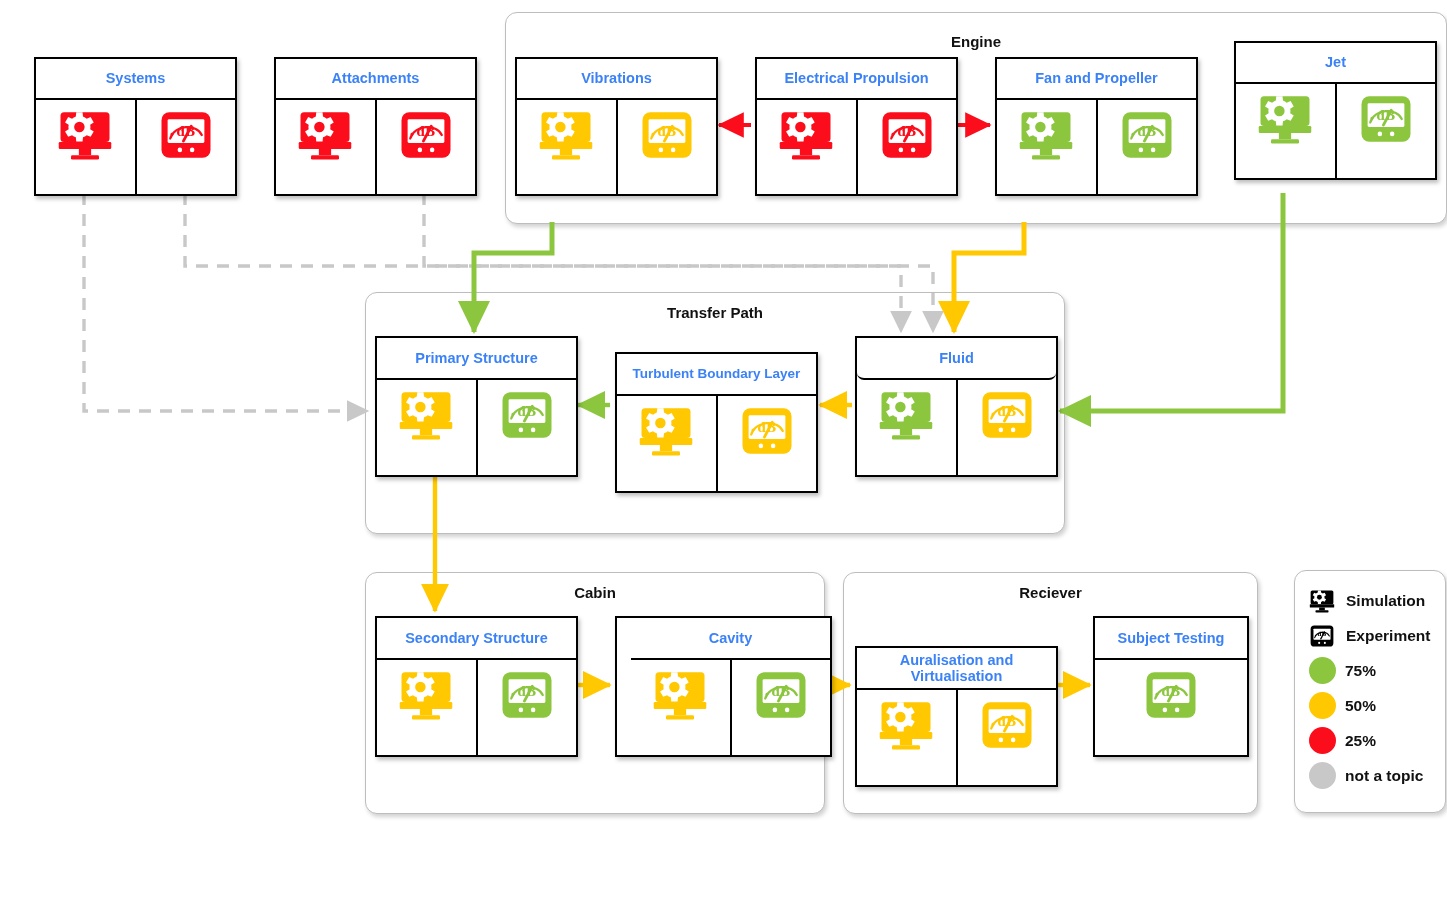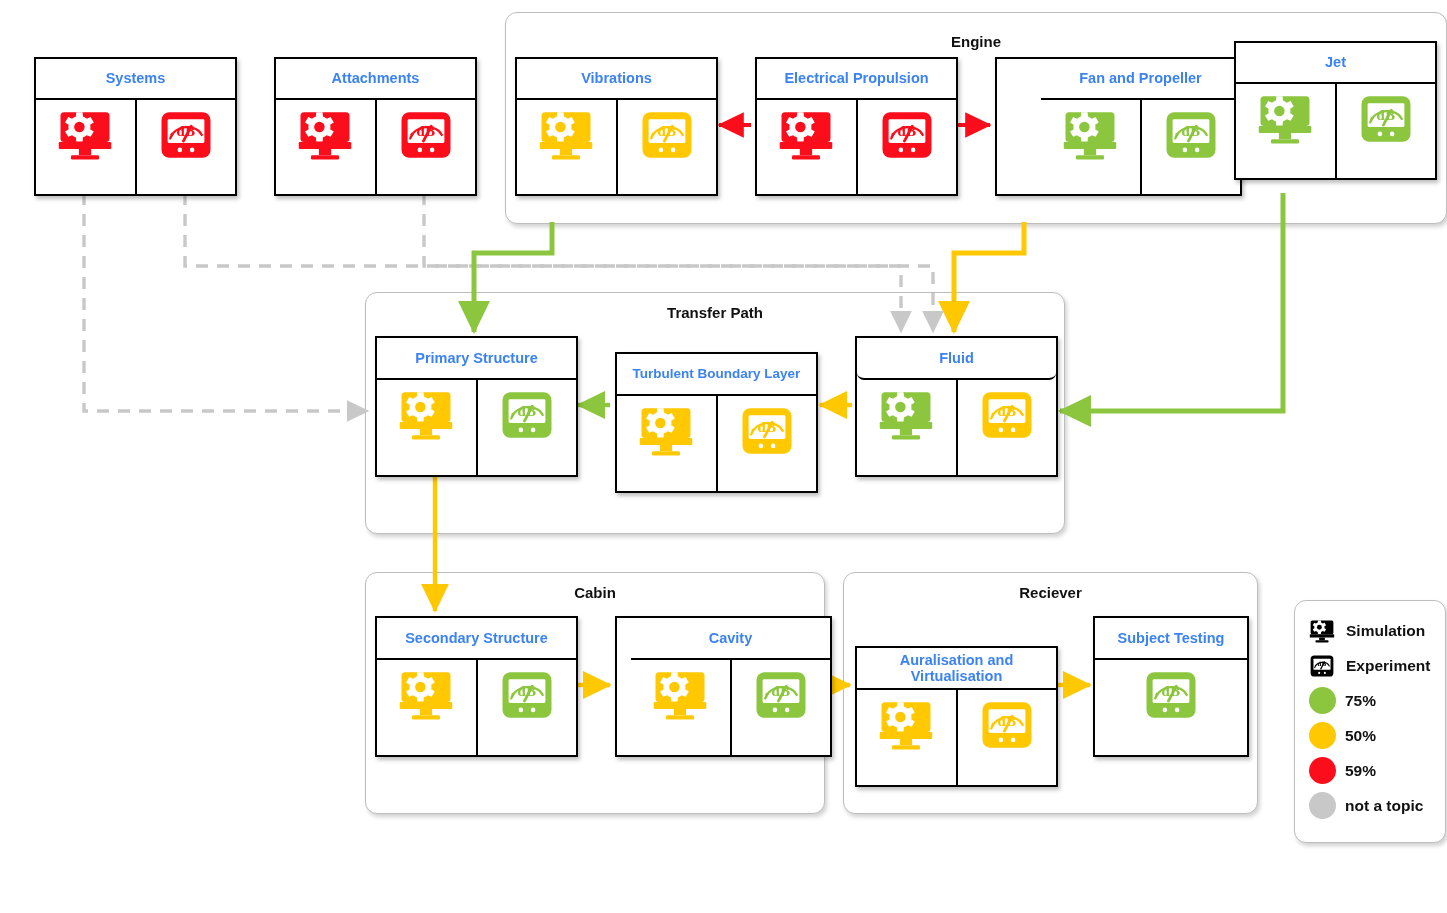--- a/index.html
+++ b/index.html
@@ -195,21 +195,21 @@
               <path d="M38 22 L29 39" stroke="#FC0D1B" stroke-width="3.2" stroke-linecap="round"></path>
               <circle cx="16" cy="31" r="1.7" fill="#FC0D1B"></circle>
               <text x="32" y="33" font-family="DejaVu Serif, serif" font-size="14" font-weight="bold" fill="#FC0D1B" text-anchor="middle">dB</text>
               <circle cx="25" cy="49" r="2.6" fill="#fff"></circle>
               <circle cx="39" cy="49" r="2.6" fill="#fff"></circle>
             </svg></span>
       </div>
     </div>
   </div>
 
-  <div class="node" style="left:975px;top:57px;width:199px;height:135px;padding-left:44px;">
+  <div class="node" style="left:975px;top:57px;width:199px;height:135px;">
     <div class="node-hd" style="height:35px;">Fan and Propeller</div>
     <div class="node-bd">
       <div class="cell">
         <span class="ico"><svg viewBox="0 0 64 64" width="100%" height="100%" aria-hidden="true">
               <path fill="#8CC63E" d="M8 6h48a4 4 0 0 1 4 4v26a4 4 0 0 1-4 4H8a4 4 0 0 1-4-4V10a4 4 0 0 1 4-4z"></path>
               <path fill="#fff" d="M38.2 22.8c0-.9-.1-1.7-.3-2.5l4.1-2.6-3.6-6.2-4.4 1.9a12 12 0 0 0-4.3-2.5l-.5-4.8h-7.2l-.5 4.8a12 12 0 0 0-4.3 2.5l-4.4-1.9-3.6 6.2 4.1 2.6a13 13 0 0 0 0 5l-4.1 2.6 3.6 6.2 4.4-1.9a12 12 0 0 0 4.3 2.5l.5 4.8h7.2l.5-4.8a12 12 0 0 0 4.3-2.5l4.4 1.9 3.6-6.2-4.1-2.6c.2-.8.3-1.6.3-2.5z"></path>
               <circle cx="25.6" cy="22.8" r="6" fill="#8CC63E"></circle>
               <rect x="2" y="40" width="60" height="8" rx="1.5" fill="#8CC63E"></rect>
               <rect x="25" y="48" width="14" height="7" fill="#8CC63E"></rect>
               <rect x="16" y="55" width="32" height="5" rx="1.5" fill="#8CC63E"></rect>
@@ -437,21 +437,21 @@
               <path d="M38 22 L29 39" stroke="#8CC63E" stroke-width="3.2" stroke-linecap="round"></path>
               <circle cx="16" cy="31" r="1.7" fill="#8CC63E"></circle>
               <text x="32" y="33" font-family="DejaVu Serif, serif" font-size="14" font-weight="bold" fill="#8CC63E" text-anchor="middle">dB</text>
               <circle cx="25" cy="49" r="2.6" fill="#fff"></circle>
               <circle cx="39" cy="49" r="2.6" fill="#fff"></circle>
             </svg></span>
       </div>
     </div>
   </div>
 
-  <div class="legend" style="left:1274px;top:600px;width:152px;height:243px;padding:12px 0 0 12px;box-sizing:border-box;">
+  <div class="legend" style="left:1274px;top:570px;width:152px;height:243px;padding:12px 0 0 12px;box-sizing:border-box;">
     <div class="lg-row">
       <span class="lg-ico">
           <svg viewBox="0 0 64 64" width="100%" height="100%" aria-hidden="true">
             <path fill="#000000" d="M8 6h48a4 4 0 0 1 4 4v26a4 4 0 0 1-4 4H8a4 4 0 0 1-4-4V10a4 4 0 0 1 4-4z"></path>
             <path fill="#fff" d="M38.2 22.8c0-.9-.1-1.7-.3-2.5l4.1-2.6-3.6-6.2-4.4 1.9a12 12 0 0 0-4.3-2.5l-.5-4.8h-7.2l-.5 4.8a12 12 0 0 0-4.3 2.5l-4.4-1.9-3.6 6.2 4.1 2.6a13 13 0 0 0 0 5l-4.1 2.6 3.6 6.2 4.4-1.9a12 12 0 0 0 4.3 2.5l.5 4.8h7.2l.5-4.8a12 12 0 0 0 4.3-2.5l4.4 1.9 3.6-6.2-4.1-2.6c.2-.8.3-1.6.3-2.5z"></path>
             <circle cx="25.6" cy="22.8" r="6" fill="#000000"></circle>
             <rect x="2" y="40" width="60" height="8" rx="1.5" fill="#000000"></rect>
             <rect x="25" y="48" width="14" height="7" fill="#000000"></rect>
             <rect x="16" y="55" width="32" height="5" rx="1.5" fill="#000000"></rect>
           </svg>
@@ -476,21 +476,21 @@
     <div class="lg-row">
       <span class="lg-dot" style="background: rgb(140, 198, 62);"></span>
       <span class="lg-lbl">75%</span>
     </div>
     <div class="lg-row">
       <span class="lg-dot" style="background: rgb(255, 200, 0);"></span>
       <span class="lg-lbl">50%</span>
     </div>
     <div class="lg-row">
       <span class="lg-dot" style="background: rgb(252, 13, 27);"></span>
-      <span class="lg-lbl">59%</span>
+      <span class="lg-lbl">25%</span>
     </div>
     <div class="lg-row">
       <span class="lg-dot" style="background: rgb(200, 200, 200);"></span>
       <span class="lg-lbl">not a topic</span>
     </div>
   </div>
 
 </div>
 
 </body></html>

